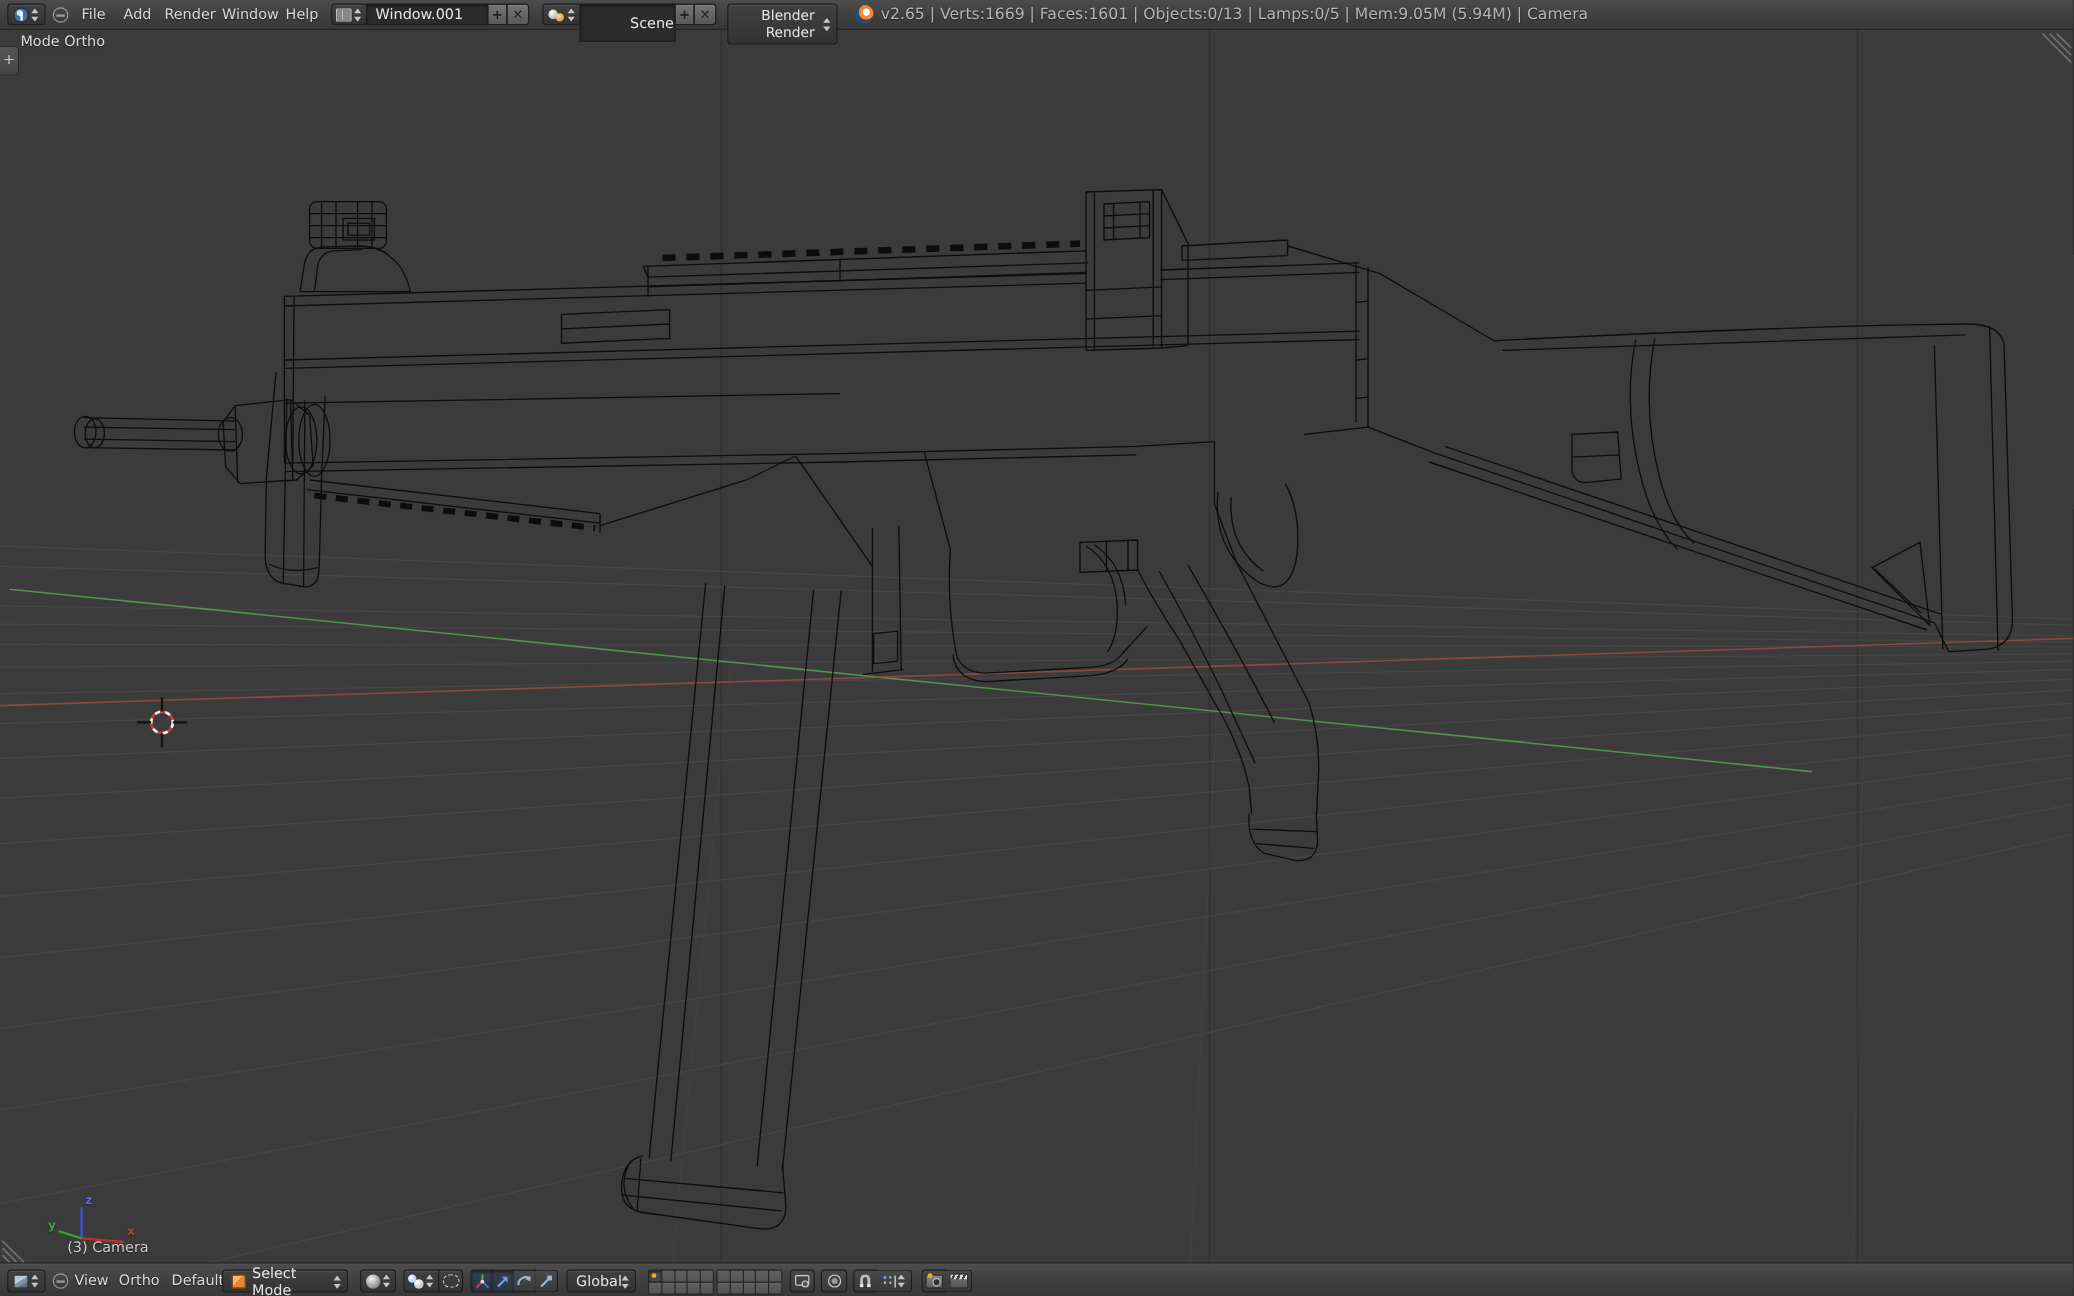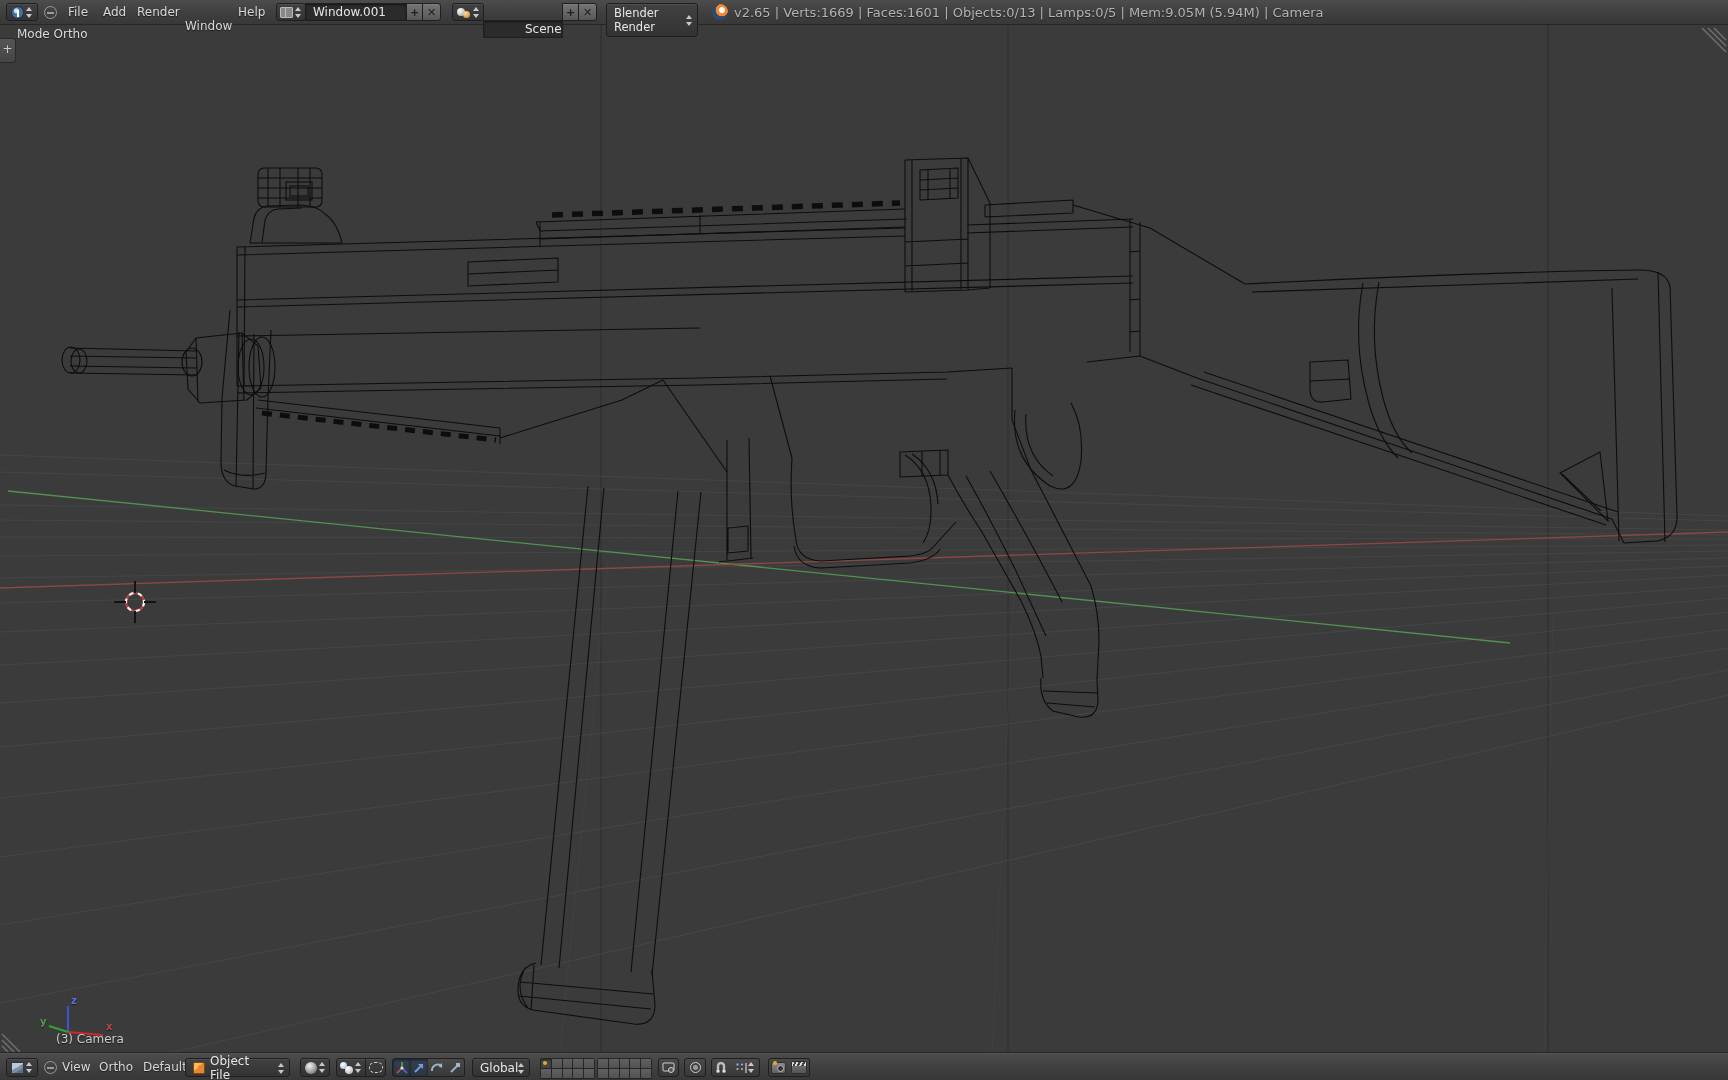--- a/index.html
+++ b/index.html
@@ -13,21 +13,21 @@
   .cam-label{position:absolute;left:56px;top:1032px;font-size:12px;color:#cccccc;text-shadow:0 1px 1px rgba(0,0,0,.6);}
   .axis-label{position:absolute;font-size:10px;font-weight:bold;text-shadow:0 1px 1px rgba(0,0,0,.5);}
   .axis-x{left:106px;top:1021px;color:#b04848;}
   .axis-y{left:40px;top:1016px;color:#4aa04a;}
   .axis-z{left:71px;top:995px;color:#5a6fd8;}
   .shelf-tab{position:absolute;left:0;top:38px;width:15px;height:23px;background:linear-gradient(#565656,#454545);
     border:1px solid #2a2a2a;border-left:none;border-radius:0 4px 4px 0;color:#c9c9c9;font-size:12px;
     text-align:center;line-height:21px;cursor:pointer;}
   
   .bar{position:absolute;left:0;right:0;background:linear-gradient(#4c4c4c,#3e3e3e 60%,#383838);z-index:10;}
-  .topbar{top:0;height:24px;border-bottom:1px solid #262626;}
+  .topbar{top:0;height:24px;border-bottom:1px solid #262626;text-align:right;}
   .botbar{bottom:0;height:26px;border-top:1px solid #555;box-shadow:0 -1px 0 #262626;}
   .menu{position:absolute;top:0;height:100%;display:flex;align-items:center;padding:0 6px;
     font-size:12px;color:#d8d8d8;text-shadow:0 1px 1px rgba(0,0,0,.55);cursor:pointer;}
   
   .wbox{position:absolute;box-sizing:border-box;border:1px solid #1f1f1f;border-radius:3px;
     background:linear-gradient(#414141,#333333);box-shadow:inset 0 1px 0 rgba(255,255,255,.07);}
   .wfield{background:#2b2b2b;box-shadow:inset 0 1px 2px rgba(0,0,0,.5);color:#e6e6e6;
     font-size:12px;display:flex;align-items:center;padding:0 7px;cursor:text;}
   .wmenu{color:#e6e6e6;font-size:12px;display:flex;align-items:center;padding:0 18px 0 7px;cursor:pointer;}
   .wbtn{background:linear-gradient(#757575,#585858);color:#1e1e1e;font-size:11px;font-weight:bold;
@@ -211,36 +211,36 @@
   <div class="bar topbar">
     <div class="wbox ibtn" style="left:6px;top:3px;width:32px;height:18px;">
       <span class="ic-info"></span>
       <span class="darr-in"></span>
     </div>
     <span class="collapse" style="left:44px;top:6px;"></span>
 
     <div class="menu" style="left:62px;">File</div>
     <div class="menu" style="left:97px;">Add</div>
     <div class="menu" style="left:131px;">Render</div>
-    <div class="menu" style="left:179px;margin-top:14px;">Window</div>
+    <div class="menu" style="left:179px;">Window</div>
     <div class="menu" style="left:232px;">Help</div>
 
     <div class="wbox ibtn" style="left:276px;top:3px;width:30px;height:18px;">
       <span class="ic-layout"></span>
       <span class="darr-in"></span>
     </div>
     <div class="wbox wfield" style="left:305px;top:3px;width:102px;height:18px;border-radius:0;">Window.001</div>
     <div class="wbox wbtn" style="left:406px;top:3px;width:17px;height:18px;border-radius:0;">+</div>
     <div class="wbox wbtn" style="left:422px;top:3px;width:19px;height:18px;border-radius:0 3px 3px 0;">✕</div>
 
     <div class="wbox ibtn" style="left:452px;top:3px;width:32px;height:18px;">
       <span class="ic-scene"></span>
       <span class="darr-in"></span>
     </div>
-    <div class="wbox wfield" style="left:483px;top:20px;width:80px;height:18px;border-radius:0;padding-left:41px;">Scene</div>
+    <div class="wbox wfield" style="left:483px;top:3px;width:80px;height:32px;border-radius:0;padding-left:41px;">Scene</div>
     <div class="wbox wbtn" style="left:562px;top:3px;width:17px;height:18px;border-radius:0;">+</div>
     <div class="wbox wbtn" style="left:578px;top:3px;width:19px;height:18px;border-radius:0 3px 3px 0;">✕</div>
 
     <div class="wbox wmenu" style="left:606px;top:3px;width:92px;height:34px;font-size:11.5px;position:absolute;">
       <span>Blender Render</span>
       <span class="darr"></span>
     </div>
 
     <span class="ic-blender" style="position:absolute;left:712px;top:4px;"></span>
     <div class="stats">v2.65 | Verts:1669 | Faces:1601 | Objects:0/13 | Lamps:0/5 | Mem:9.05M (5.94M) | Camera</div>
@@ -252,21 +252,21 @@
       <span class="darr-in"></span>
     </div>
     <span class="collapse" style="left:44px;top:7px;"></span>
 
     <div class="menu" style="left:56px;">View</div>
     <div class="menu" style="left:93px;">Ortho</div>
     <div class="menu" style="left:137px;">Default</div>
 
     <div class="wbox wmenu" style="left:185px;top:4px;width:105px;height:19px;gap:5px;position:absolute;">
       <span class="ic-cube"></span>
-      <span>Object File</span>
+      <span>Select Mode</span>
       <span class="darr"></span>
     </div>
 
     <div class="wbox ibtn" style="left:300px;top:4px;width:30px;height:19px;">
       <span class="ic-sphere"></span>
       <span class="darr-in"></span>
     </div>
 
     <div class="wbox ibtn" style="left:336px;top:4px;width:30px;height:19px;border-radius:3px 0 0 3px;">
       <span class="ic-pivot"></span>

